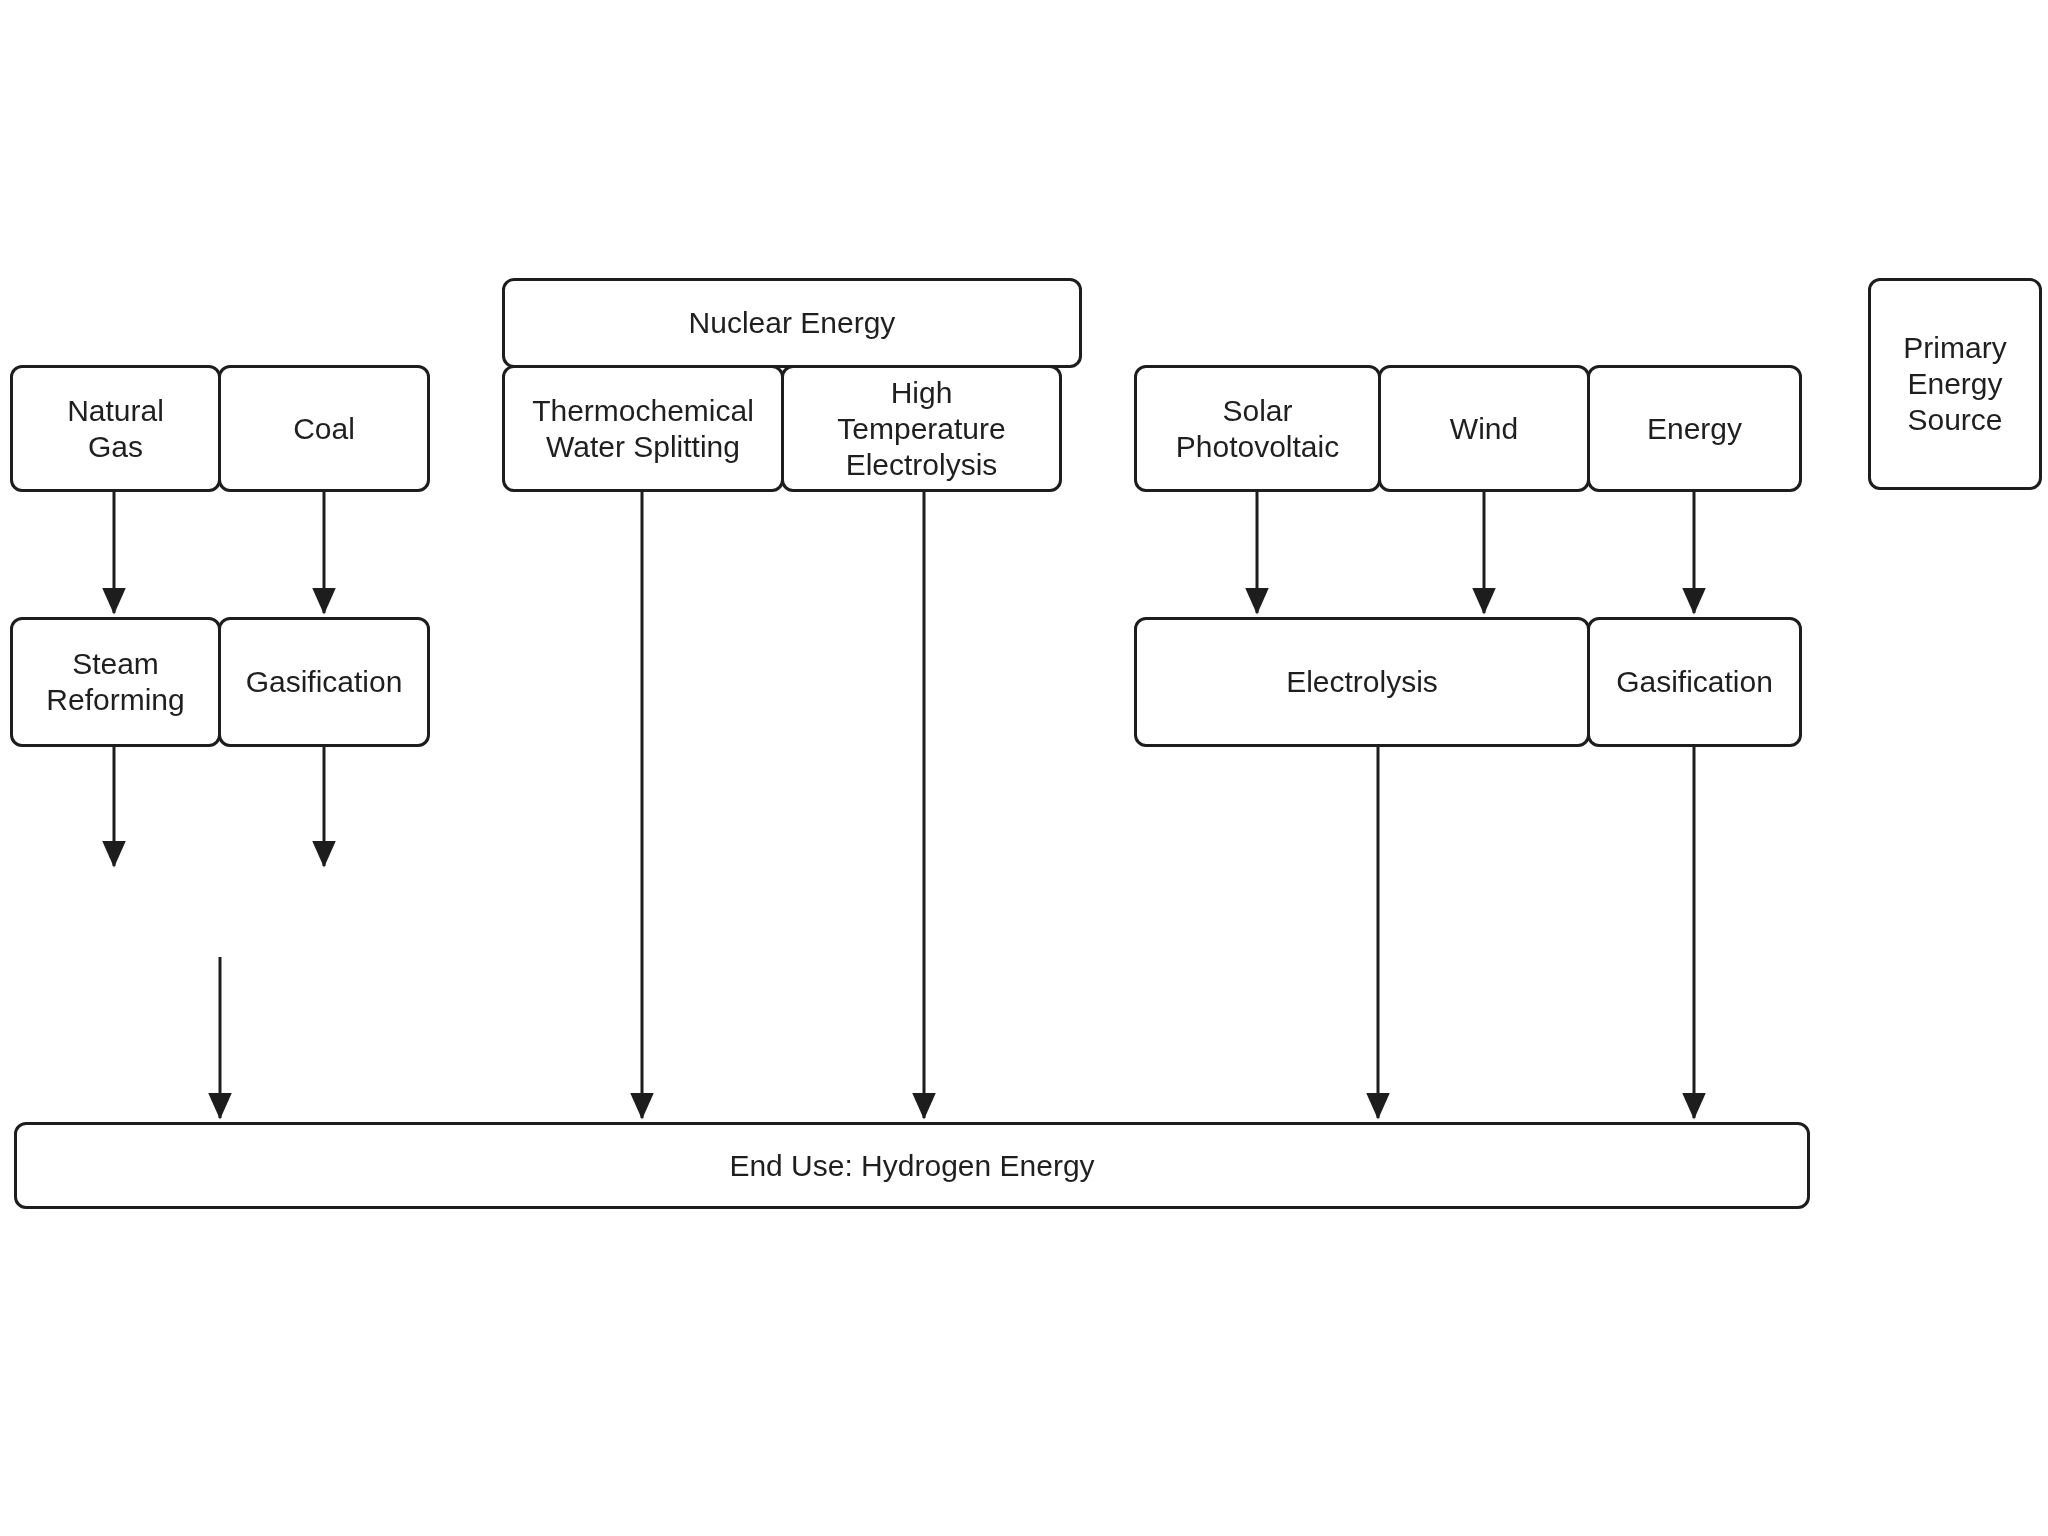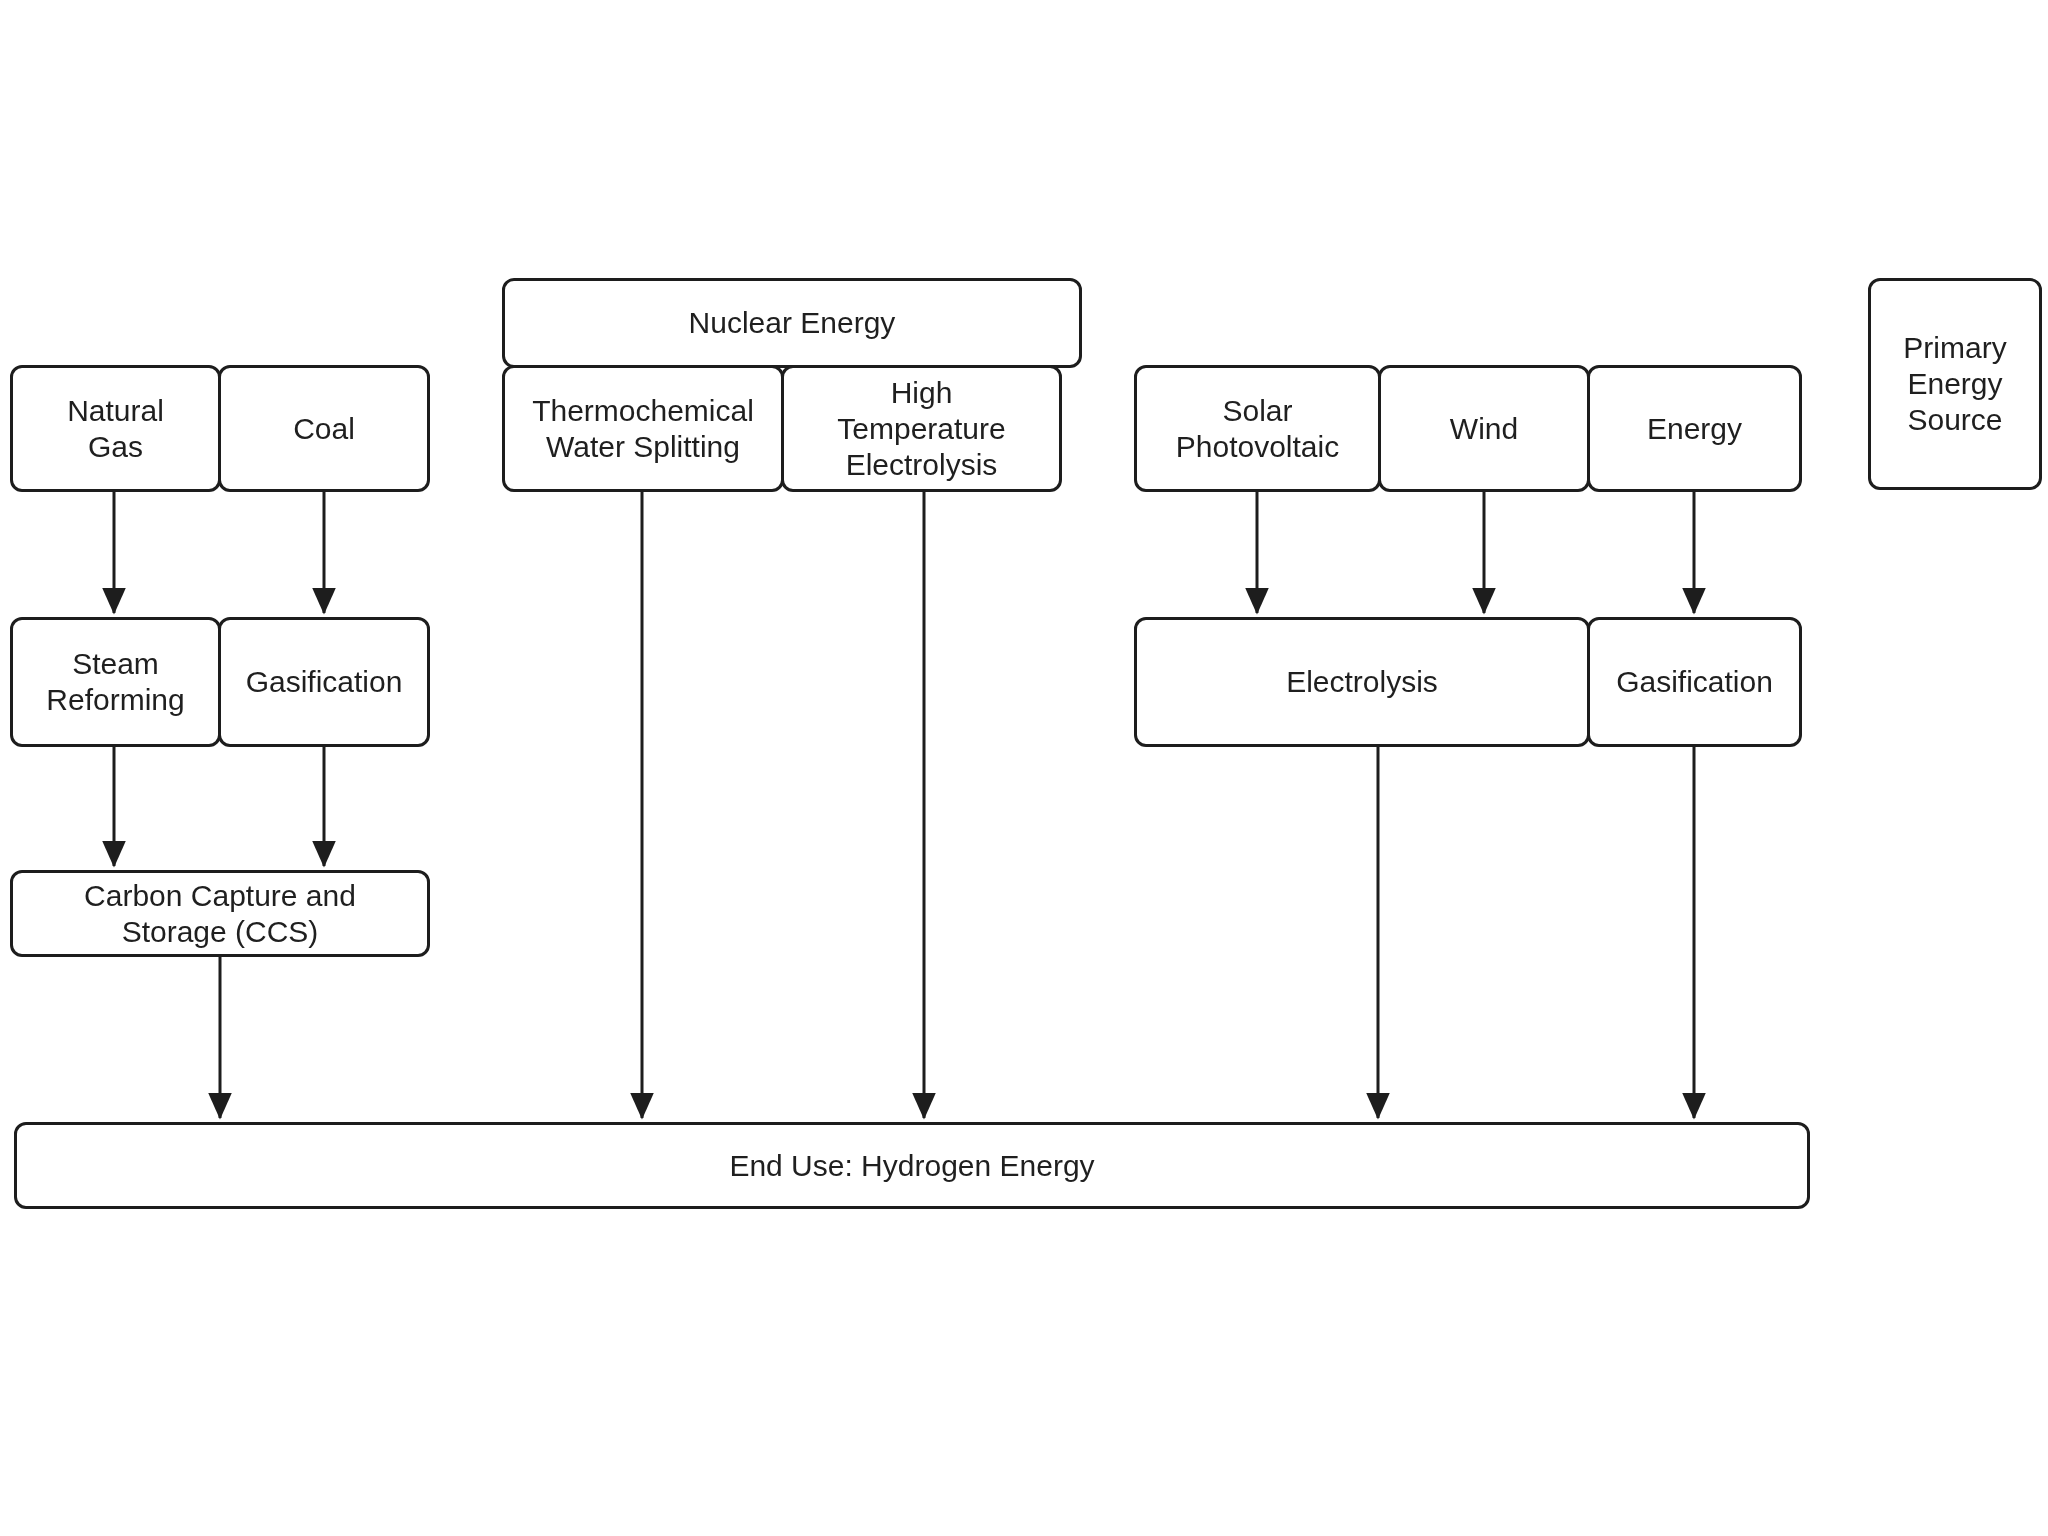--- a/index.html
+++ b/index.html
@@ -97,21 +97,19 @@
 Photovoltaic</div>
   <div class="node wind">Wind</div>
   <div class="node biomass">Energy</div>
 
   <div class="node steam-reforming">Steam
 Reforming</div>
   <div class="node gasification-f">Gasification</div>
   <div class="node electrolysis">Electrolysis</div>
   <div class="node gasification-r">Gasification</div>
 
-  <div class="node ccs">Carbon Capture and
-Storage (CCS)</div>
   <div class="node end-use">End Use: Hydrogen Energy</div>
 
   <div class="node legend-primary">Primary
 Energy
 Source</div>
 
 </div>
 
 </body></html>

